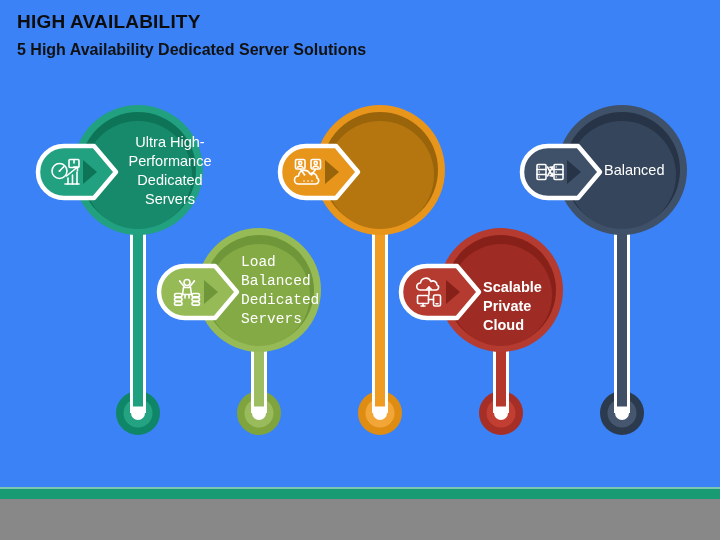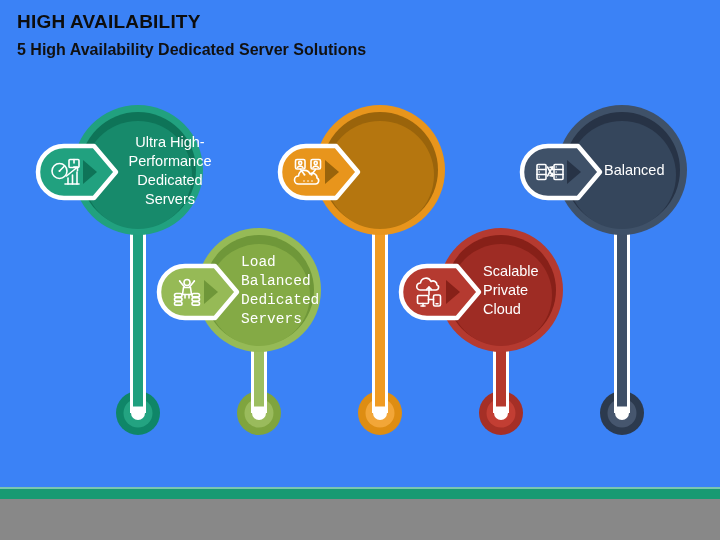--- a/index.html
+++ b/index.html
@@ -17,21 +17,21 @@
   }
   .diagram-svg{position:absolute;left:0;top:0;}
   .node-label{
     position:absolute;color:#ffffff;font-size:14.5px;line-height:19px;
     white-space:pre-line;display:flex;flex-direction:column;justify-content:center;
     width:100px;height:88px;text-align:left;
   }
   .pos-0{left:120px;top:127px;text-align:center;}
   .pos-1{left:241px;top:247px;font-family:Liberation Mono, monospace;}
   .pos-2{left:362px;top:126px;}
-  .pos-3{left:483px;top:246px;}
+  .pos-3{left:483px;top:262px;font-weight:bold;}
   .pos-4{left:604px;top:126px;}
   .footer-accent{position:absolute;left:0;right:0;bottom:10px;height:2px;}
   .footer-bar{position:absolute;left:0;right:0;bottom:0;height:10px;}
 </style>
 </head>
 <body>
 
 <div class="slide">
 
   <h1 class="slide-title">HIGH AVAILABILITY</h1>

